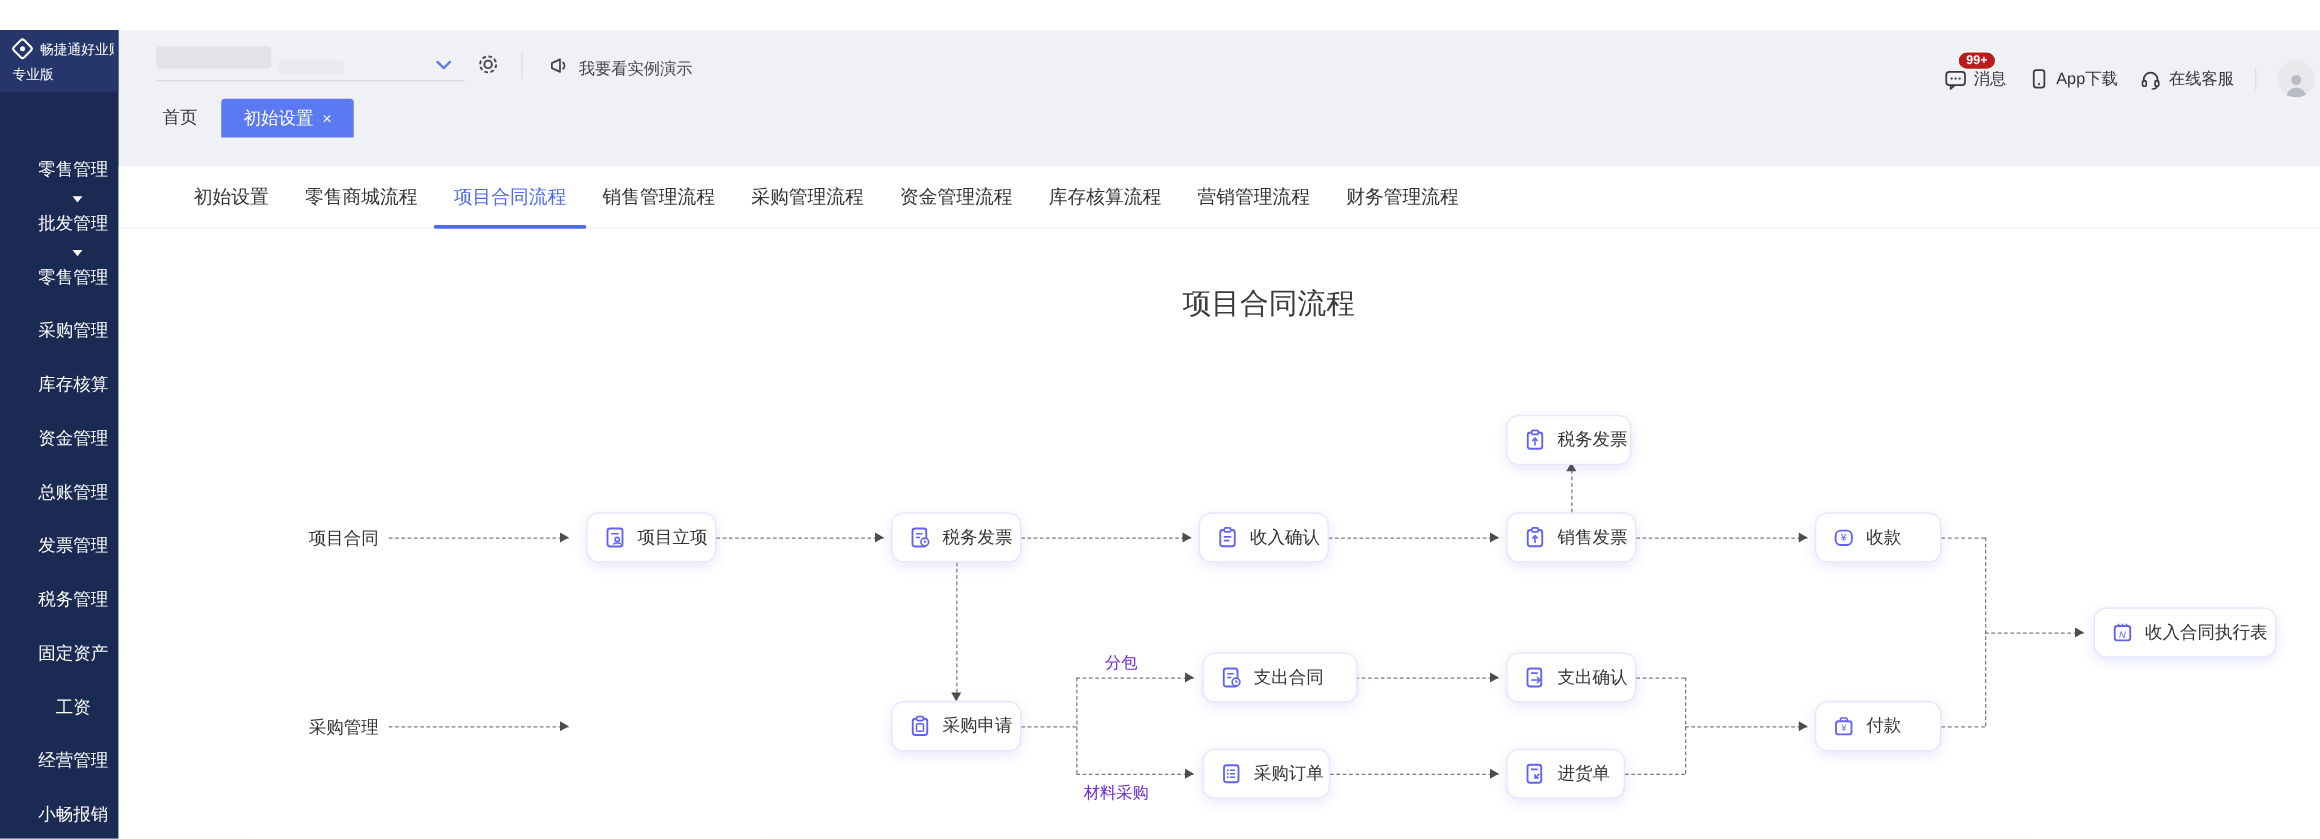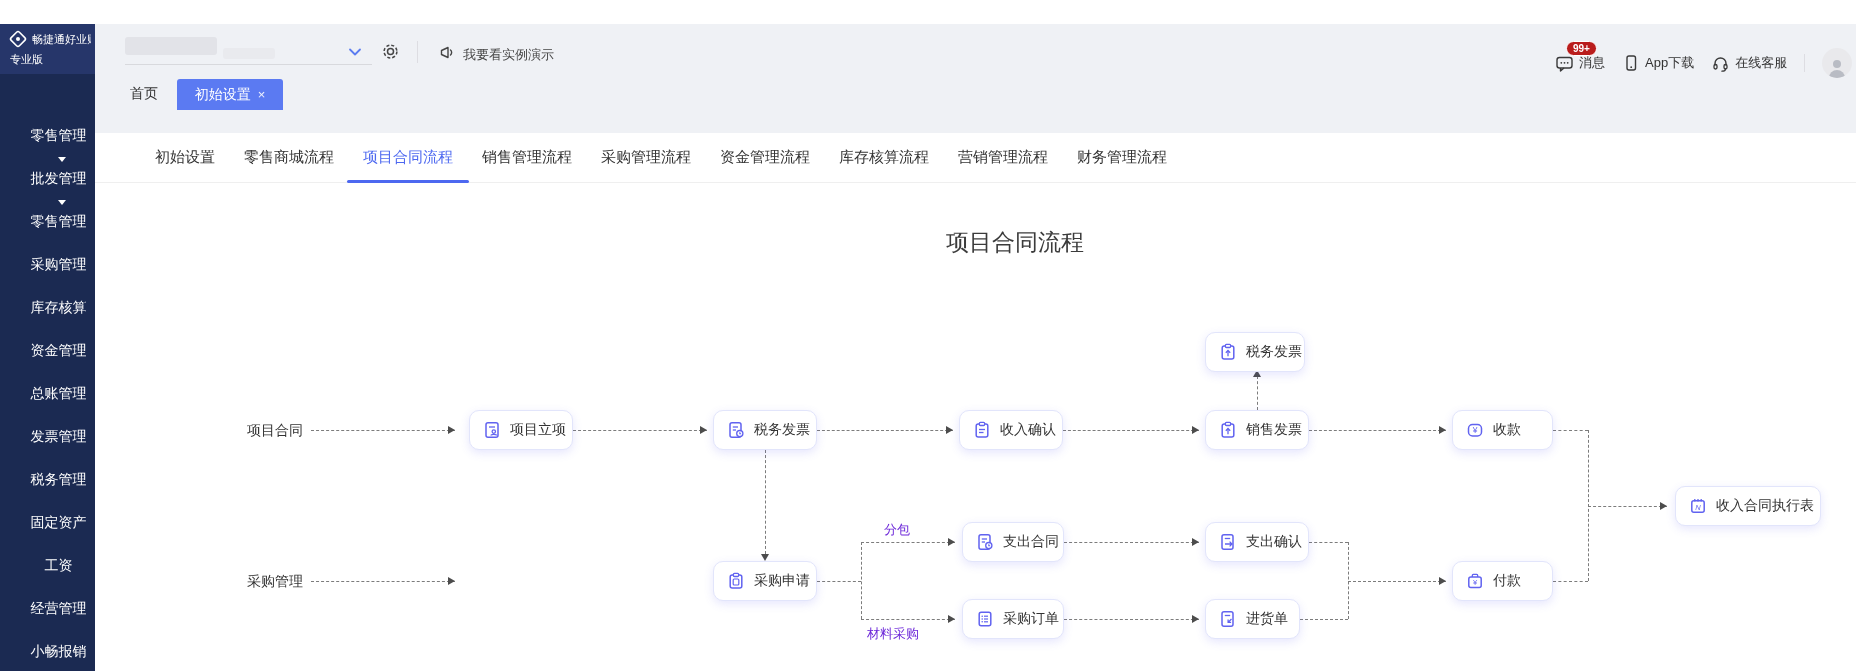--- a/index.html
+++ b/index.html
@@ -352,21 +352,21 @@
       </div>
 
       <div class="node" style="left:618px; top:428px; width:104px;">
         <svg width="18" height="18" viewBox="0 0 18 18">
             <rect x="3.2" y="3" width="11.6" height="13" rx="2" fill="none" stroke="#6163f0" stroke-width="1.5"></rect>
             <rect x="6.4" y="1.3" width="5.2" height="3.2" rx="1" fill="#fff" stroke="#6163f0" stroke-width="1.3"></rect>
             <rect x="6.2" y="7" width="5.6" height="6" rx="1" fill="none" stroke="#6163f0" stroke-width="1.2"></rect>
           </svg>
         <span>采购申请</span>
       </div>
-      <div class="node" style="left:867px; top:389px; width:102px;">
+      <div class="node" style="left:867px; top:389px; width:124px;">
         <svg width="18" height="18" viewBox="0 0 18 18">
             <rect x="3" y="1.8" width="11" height="14.4" rx="2" fill="none" stroke="#6163f0" stroke-width="1.5"></rect>
             <line x1="5.8" y1="6" x2="11" y2="6" stroke="#6163f0" stroke-width="1.3"></line>
             <line x1="5.8" y1="9" x2="9" y2="9" stroke="#6163f0" stroke-width="1.3"></line>
             <circle cx="12.8" cy="12.6" r="3.1" fill="#fff" stroke="#6163f0" stroke-width="1.3"></circle>
             <path d="M12.8 11.2 v1.5 h1.3" fill="none" stroke="#6163f0" stroke-width="1.1"></path>
           </svg>
         <span>支出合同</span>
       </div>
       <div class="node" style="left:1110px; top:389px; width:104px;">

